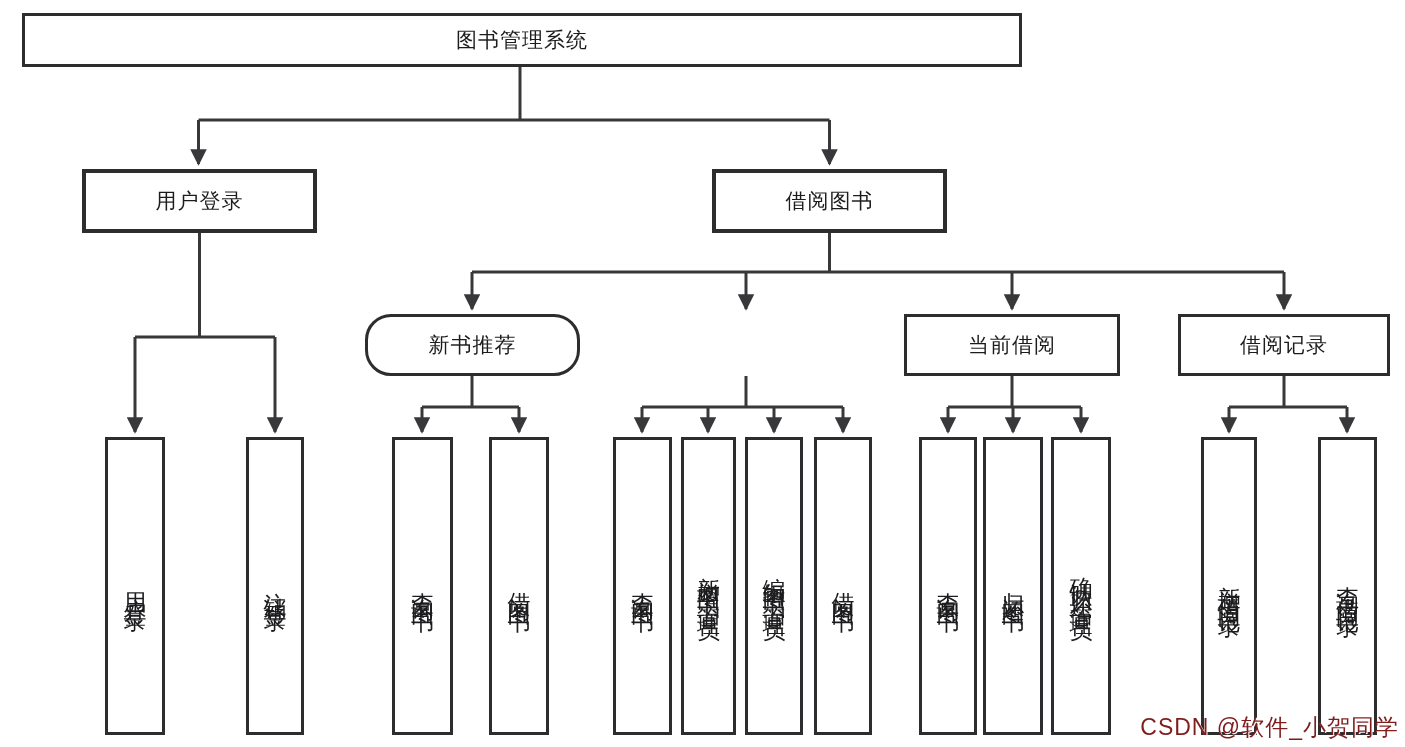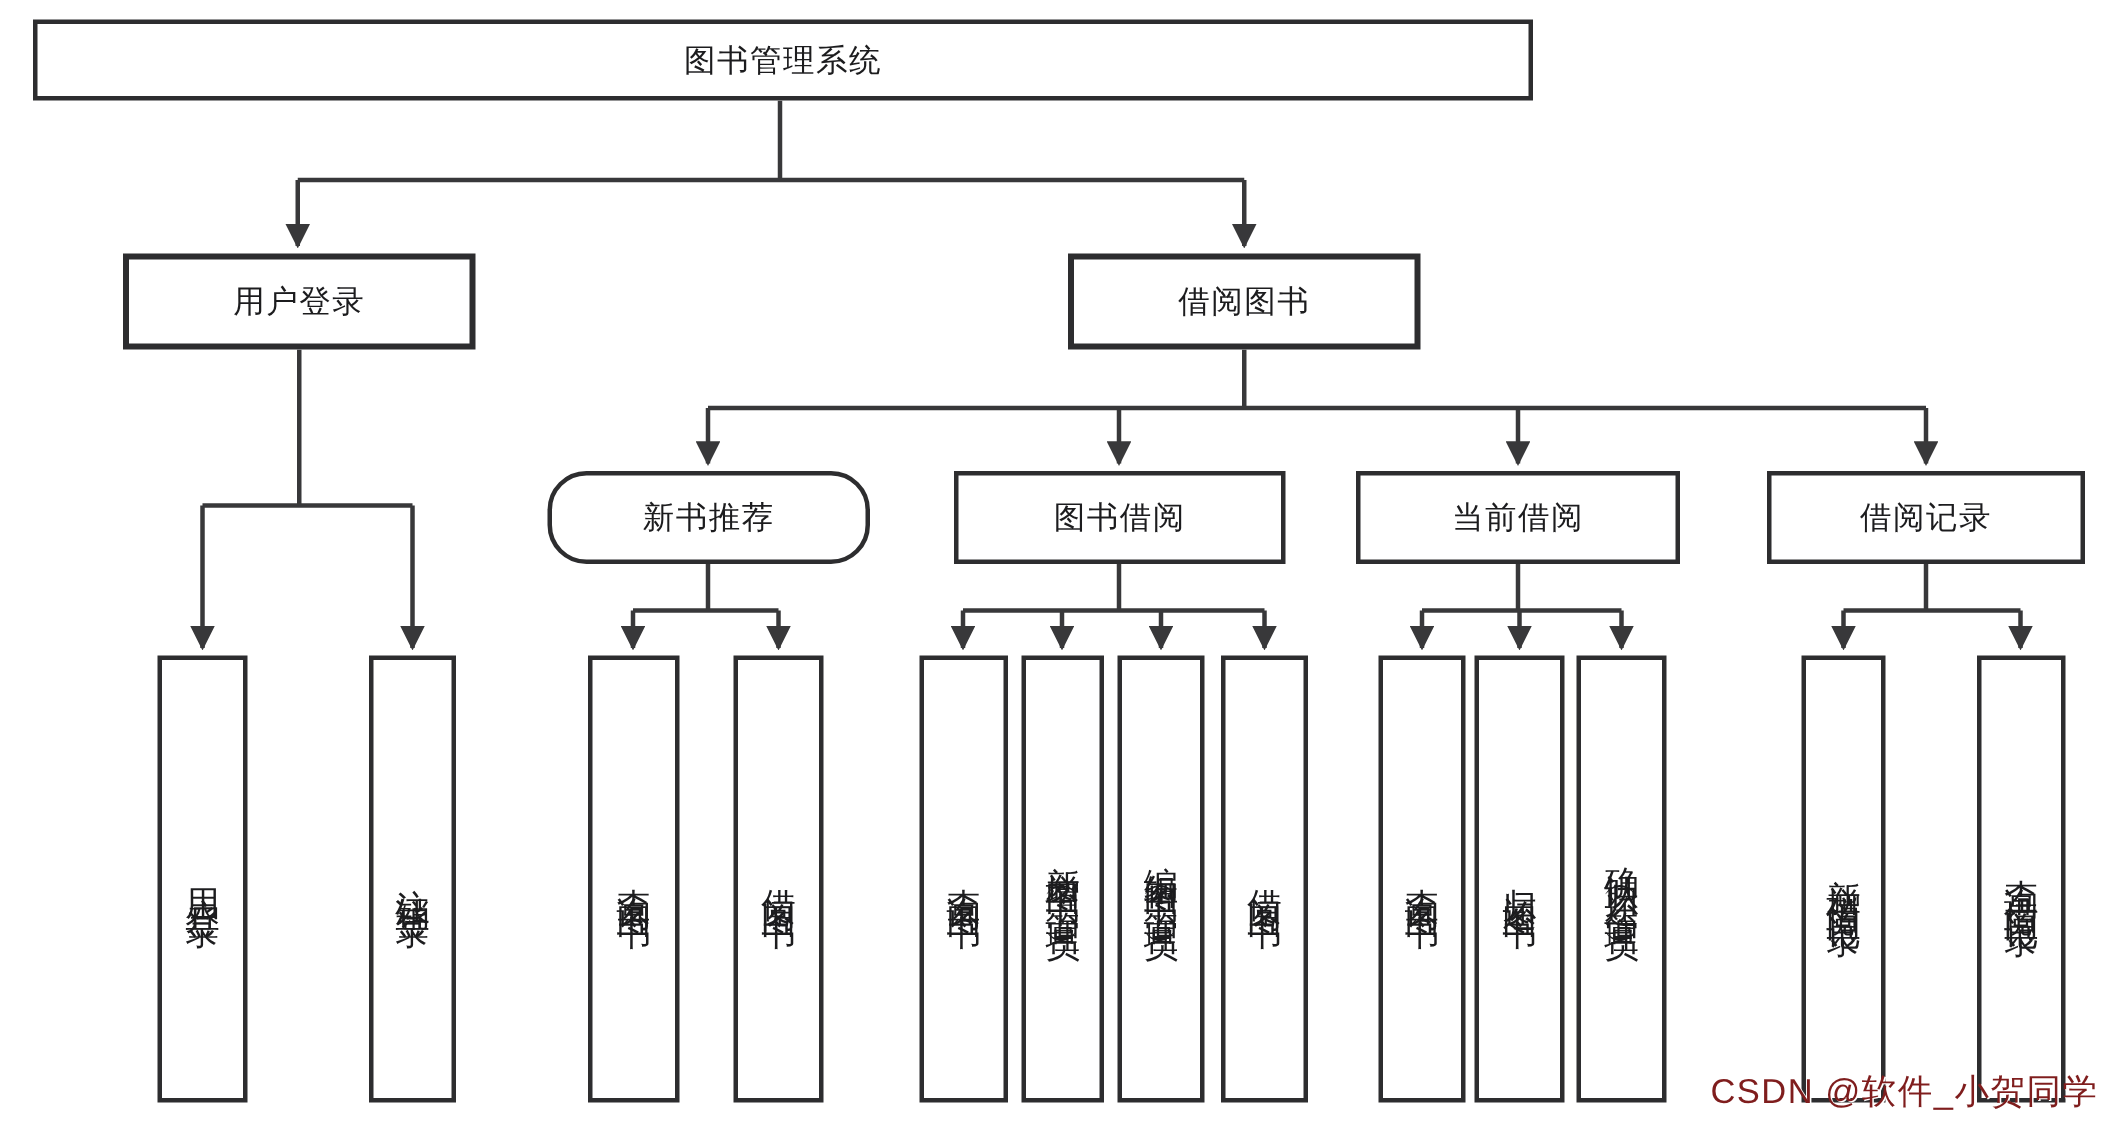--- a/index.html
+++ b/index.html
@@ -114,21 +114,20 @@
       <line x1="1347" y1="407" x2="1347" y2="432" marker-end="url(#arrow)"></line>
     </g>
   </svg>
 
   <div class="node hbox" style="left:22px; top:13px; width:1000px; height:54px;">图书管理系统</div>
 
   <div class="node hbox lvl2" style="left:82px; top:169px; width:235px; height:64px;">用户登录</div>
   <div class="node hbox lvl2" style="left:712px; top:169px; width:235px; height:64px;">借阅图书</div>
 
   <div class="node hbox" style="left:365px; top:314px; width:215px; height:62px;border-radius:26px;">新书推荐</div>
-  <div class="node hbox" style="left:636px; top:314px; width:221px; height:62px;">图书借阅</div>
   <div class="node hbox" style="left:1178px; top:314px; width:212px; height:62px;">借阅记录</div>
   <div class="node hbox" style="left:904px; top:314px; width:216px; height:62px;">当前借阅</div>
 
   <div class="node vbox" style="left:105px; top:437px; width:60px; height:298px;">
     <span>用户登录</span>
   </div>
   <div class="node vbox" style="left:246px; top:437px; width:58px; height:298px;">
     <span>注销登录</span>
   </div>
 

